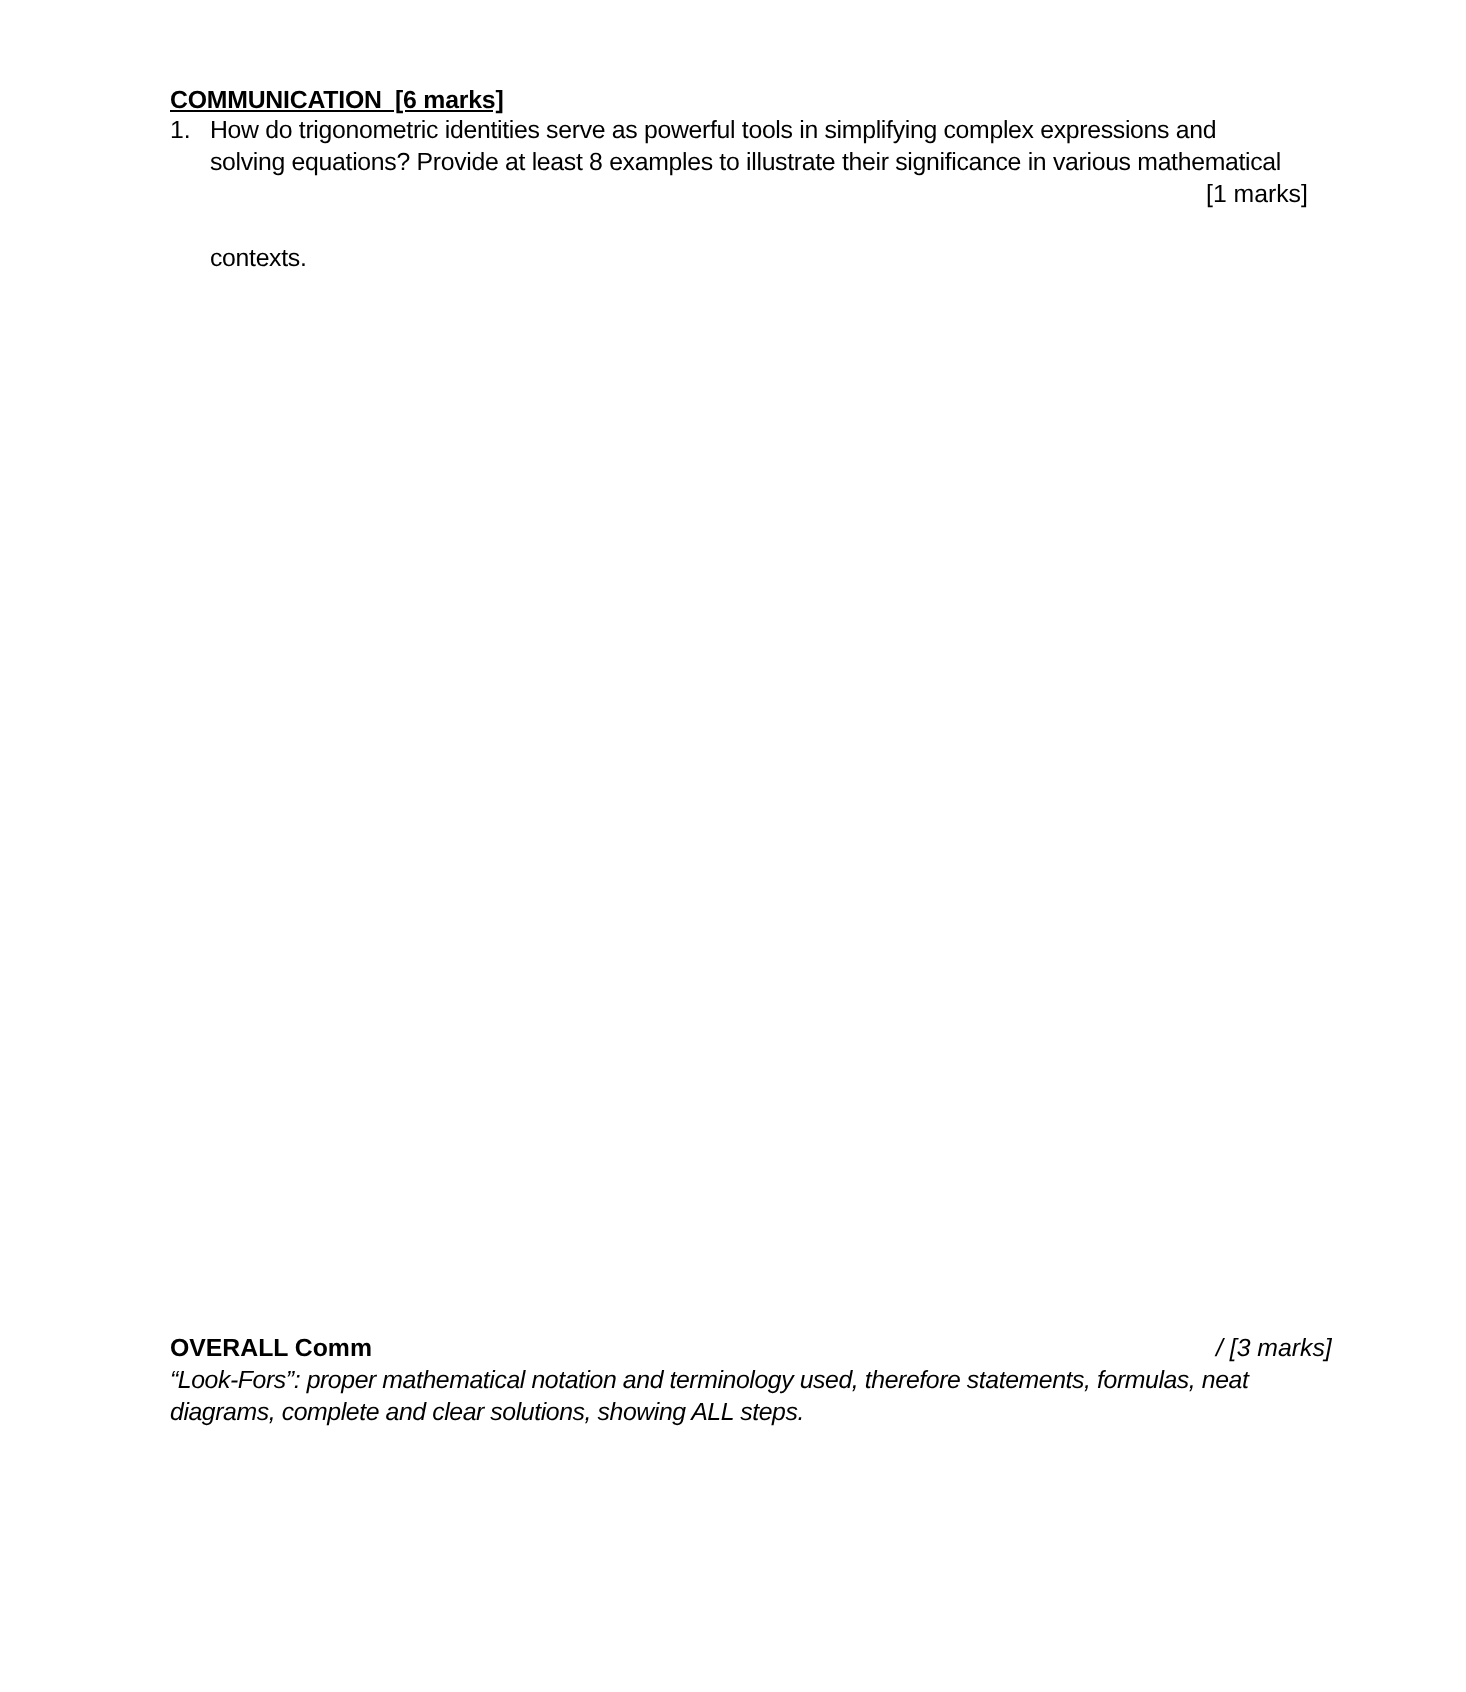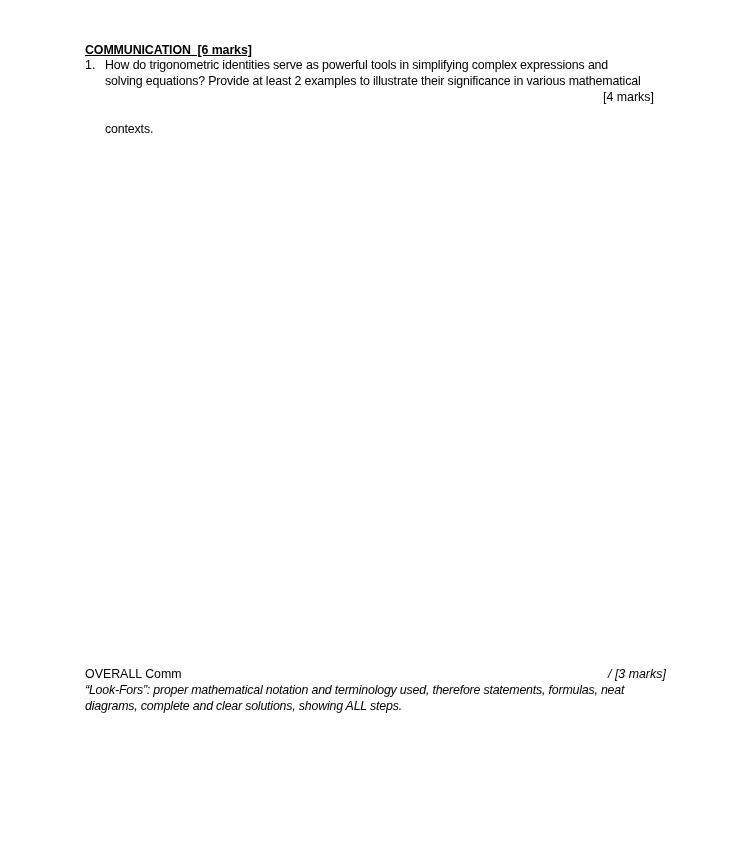--- a/index.html
+++ b/index.html
@@ -71,20 +71,21 @@
       position: absolute;
       left: 69px;
       top: 666px;
       width: 620px;
     }
     .overall-label {
       position: absolute;
       left: 0;
       top: 0;
       white-space: pre;
+      font-weight: bold;
     }
     .overall-score {
       position: absolute;
       left: 523px;
       top: 0;
       white-space: pre;
       font-style: italic;
     }
     .lookfors {
       position: absolute;
@@ -106,23 +107,23 @@
 </head>
 <body>
 
 <div class="page">
 
   <div class="section-heading">COMMUNICATION  [6 marks]</div>
 
   <div class="question">
     <span class="q-number">1.</span>
     <span class="q-line l1">How do trigonometric identities serve as powerful tools in simplifying complex expressions and</span>
-    <span class="q-line l2">solving equations? Provide at least 2 examples to illustrate their significance in various mathematical</span>
+    <span class="q-line l2">solving equations? Provide at least 8 examples to illustrate their significance in various mathematical</span>
     <span class="q-line l3">contexts.</span>
-    <span class="q-marks">[4 marks]</span>
+    <span class="q-marks">[1 marks]</span>
   </div>
 
   <div class="answer-area"></div>
 
   <div class="overall">
     <span class="overall-label">OVERALL Comm</span>
     <span class="overall-score">/ [3 marks]</span>
   </div>
 
   <div class="lookfors">

